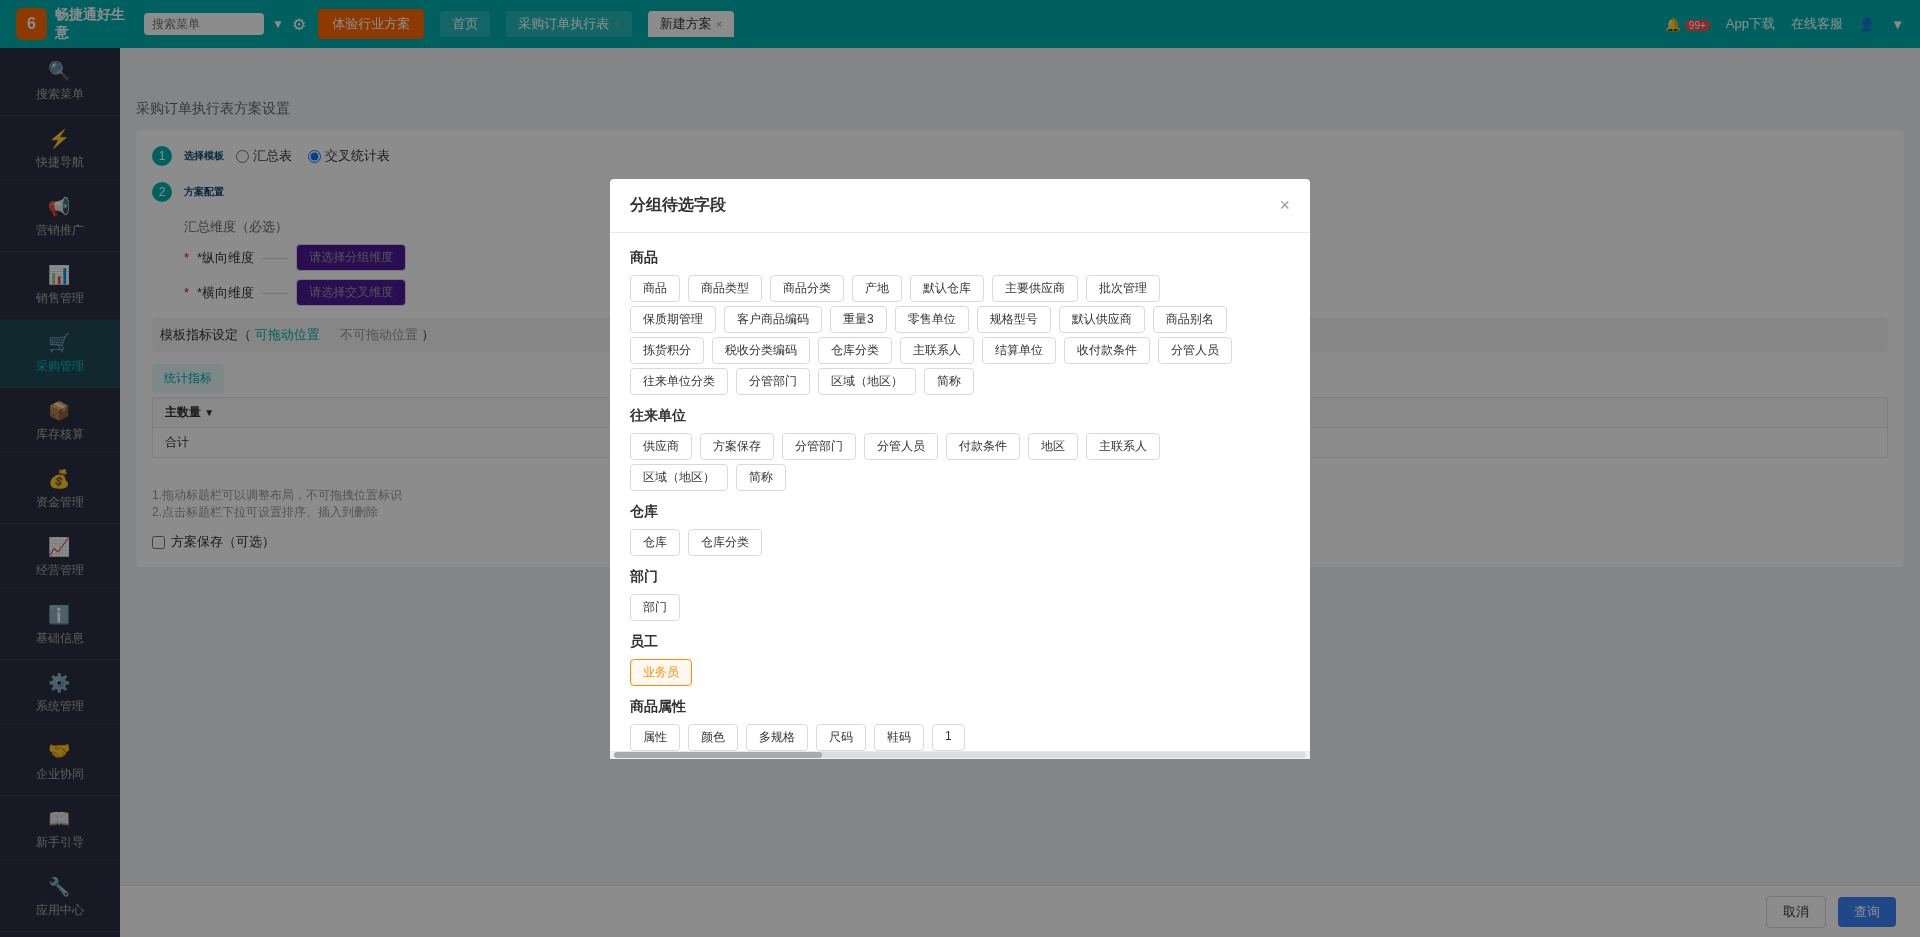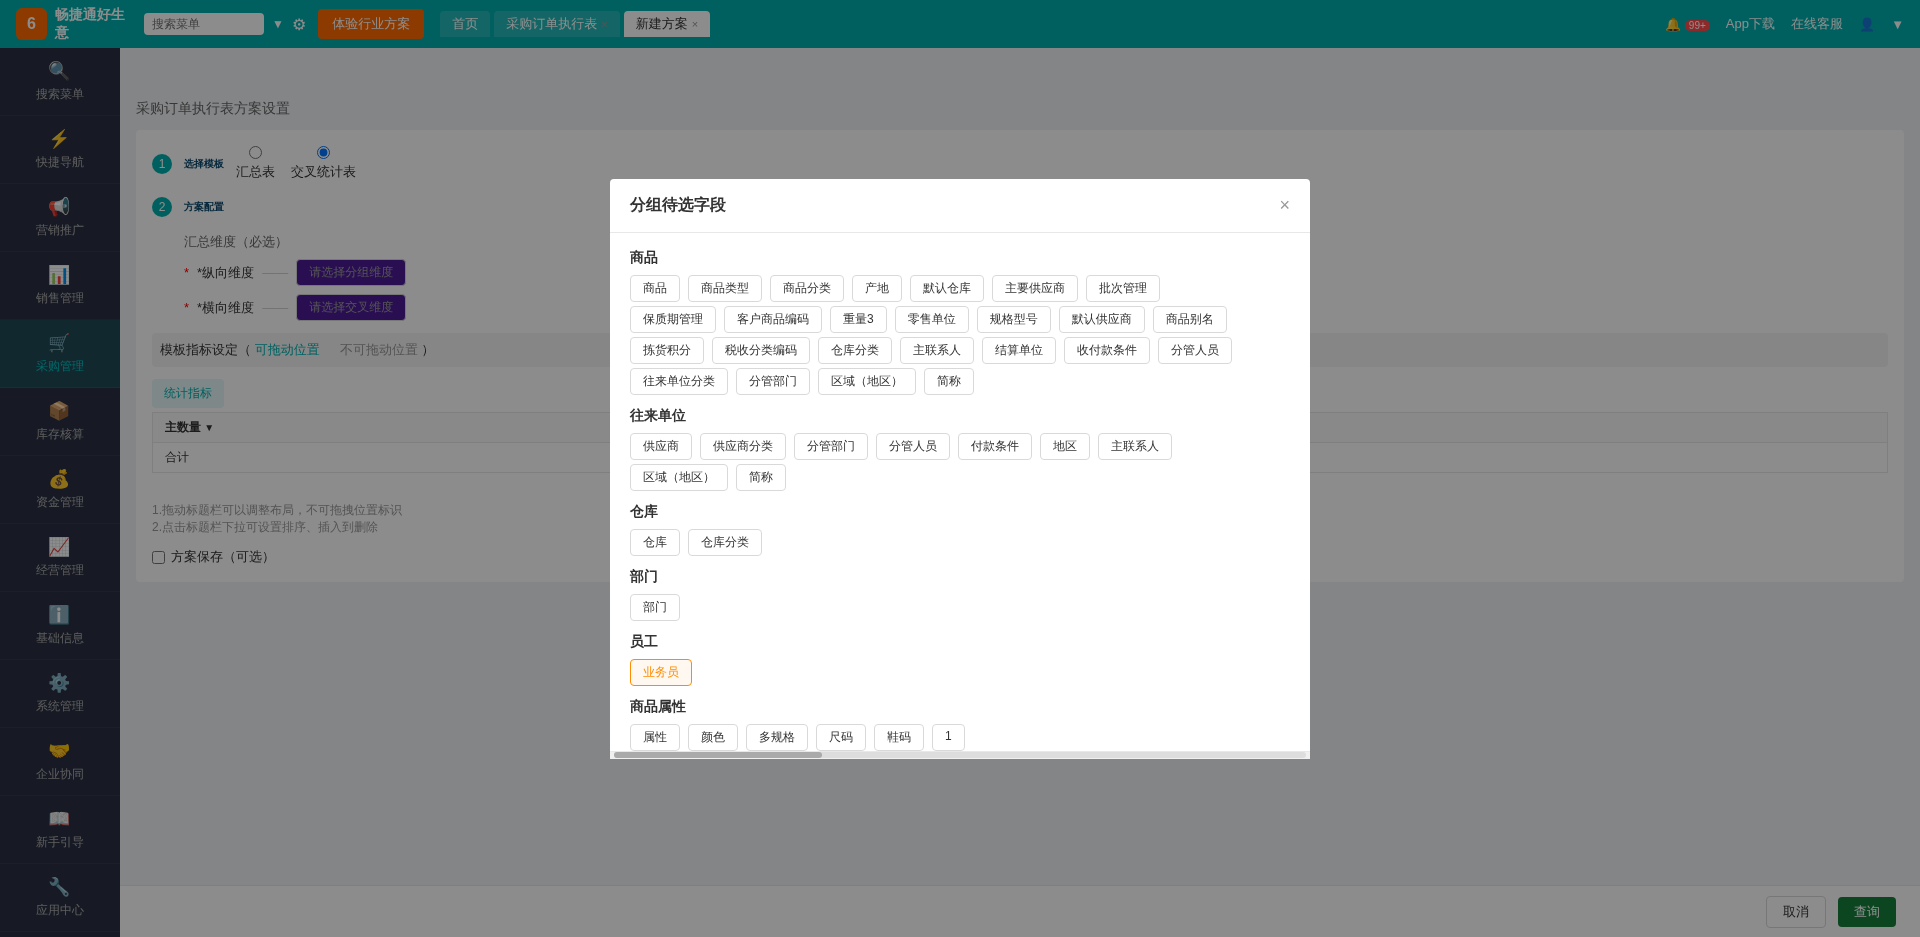--- a/index.html
+++ b/index.html
@@ -30,21 +30,21 @@
       border-radius: 6px;
       display: flex; align-items: center; justify-content: center;
       color: white; font-size: 16px; font-weight: bold;
       margin-right: 8px;
     }
     .top-tabs {
       display: flex;
       align-items: center;
       flex: 1;
       margin-left: 16px;
-      gap: 4px;
+      gap: 16px;
     }
     .top-tab {
       background: rgba(255,255,255,0.15);
       color: white;
       padding: 4px 12px;
       border-radius: 4px 4px 0 0;
       cursor: pointer;
       font-size: 13px;
       display: flex; align-items: center; gap: 4px;
     }
@@ -131,21 +131,21 @@
     .step-num {
       width: 20px; height: 20px;
       background: #00b0b0;
       color: white;
       border-radius: 50%;
       display: flex; align-items: center; justify-content: center;
       font-size: 12px;
     }
     .step-label { font-size: 10px; font-weight: bold; color: #0c4a6e; }
     .radio-group { display: flex; gap: 16px; align-items: center; }
-    .radio-item { display: flex; align-items: center; gap: 4px; cursor: pointer; flex-direction: column; }
+    .radio-item { display: flex; align-items: center; gap: 4px; cursor: pointer; }
     .section-label { font-size: 13px; color: #666; margin-bottom: 8px; }
     .row-config {
       display: flex;
       align-items: center;
       gap: 8px;
       margin-bottom: 8px;
     }
     .required-star { color: red; }
     .select-btn {
       border: 1px solid #d9d9d9;
@@ -234,21 +234,21 @@
       border: none;
       cursor: pointer;
       font-size: 13px;
     }
     .btn-default {
       border: 1px solid #d9d9d9;
       background: white;
       color: #333;
     }
     .btn-primary {
-      background: #15803d;
+      background: #3b82f6;
       color: white;
     }
 
     
     .bottom-bar {
       position: fixed;
       bottom: 0; left: 120px; right: 0;
       height: 52px;
       background: white;
       border-top: 1px solid #e8e8e8;
@@ -528,21 +528,21 @@
       <div class="field-tags">
         <span class="field-tag">往来单位分类</span>
         <span class="field-tag">分管部门</span>
         <span class="field-tag">区域（地区）</span>
         <span class="field-tag">简称</span>
       </div>
 
       <div class="field-group-title">往来单位</div>
       <div class="field-tags">
         <span class="field-tag">供应商</span>
-        <span class="field-tag">供应商分类</span>
+        <span class="field-tag">方案保存</span>
         <span class="field-tag">分管部门</span>
         <span class="field-tag">分管人员</span>
         <span class="field-tag">付款条件</span>
         <span class="field-tag">地区</span>
         <span class="field-tag">主联系人</span>
       </div>
       <div class="field-tags">
         <span class="field-tag">区域（地区）</span>
         <span class="field-tag">简称</span>
       </div>

